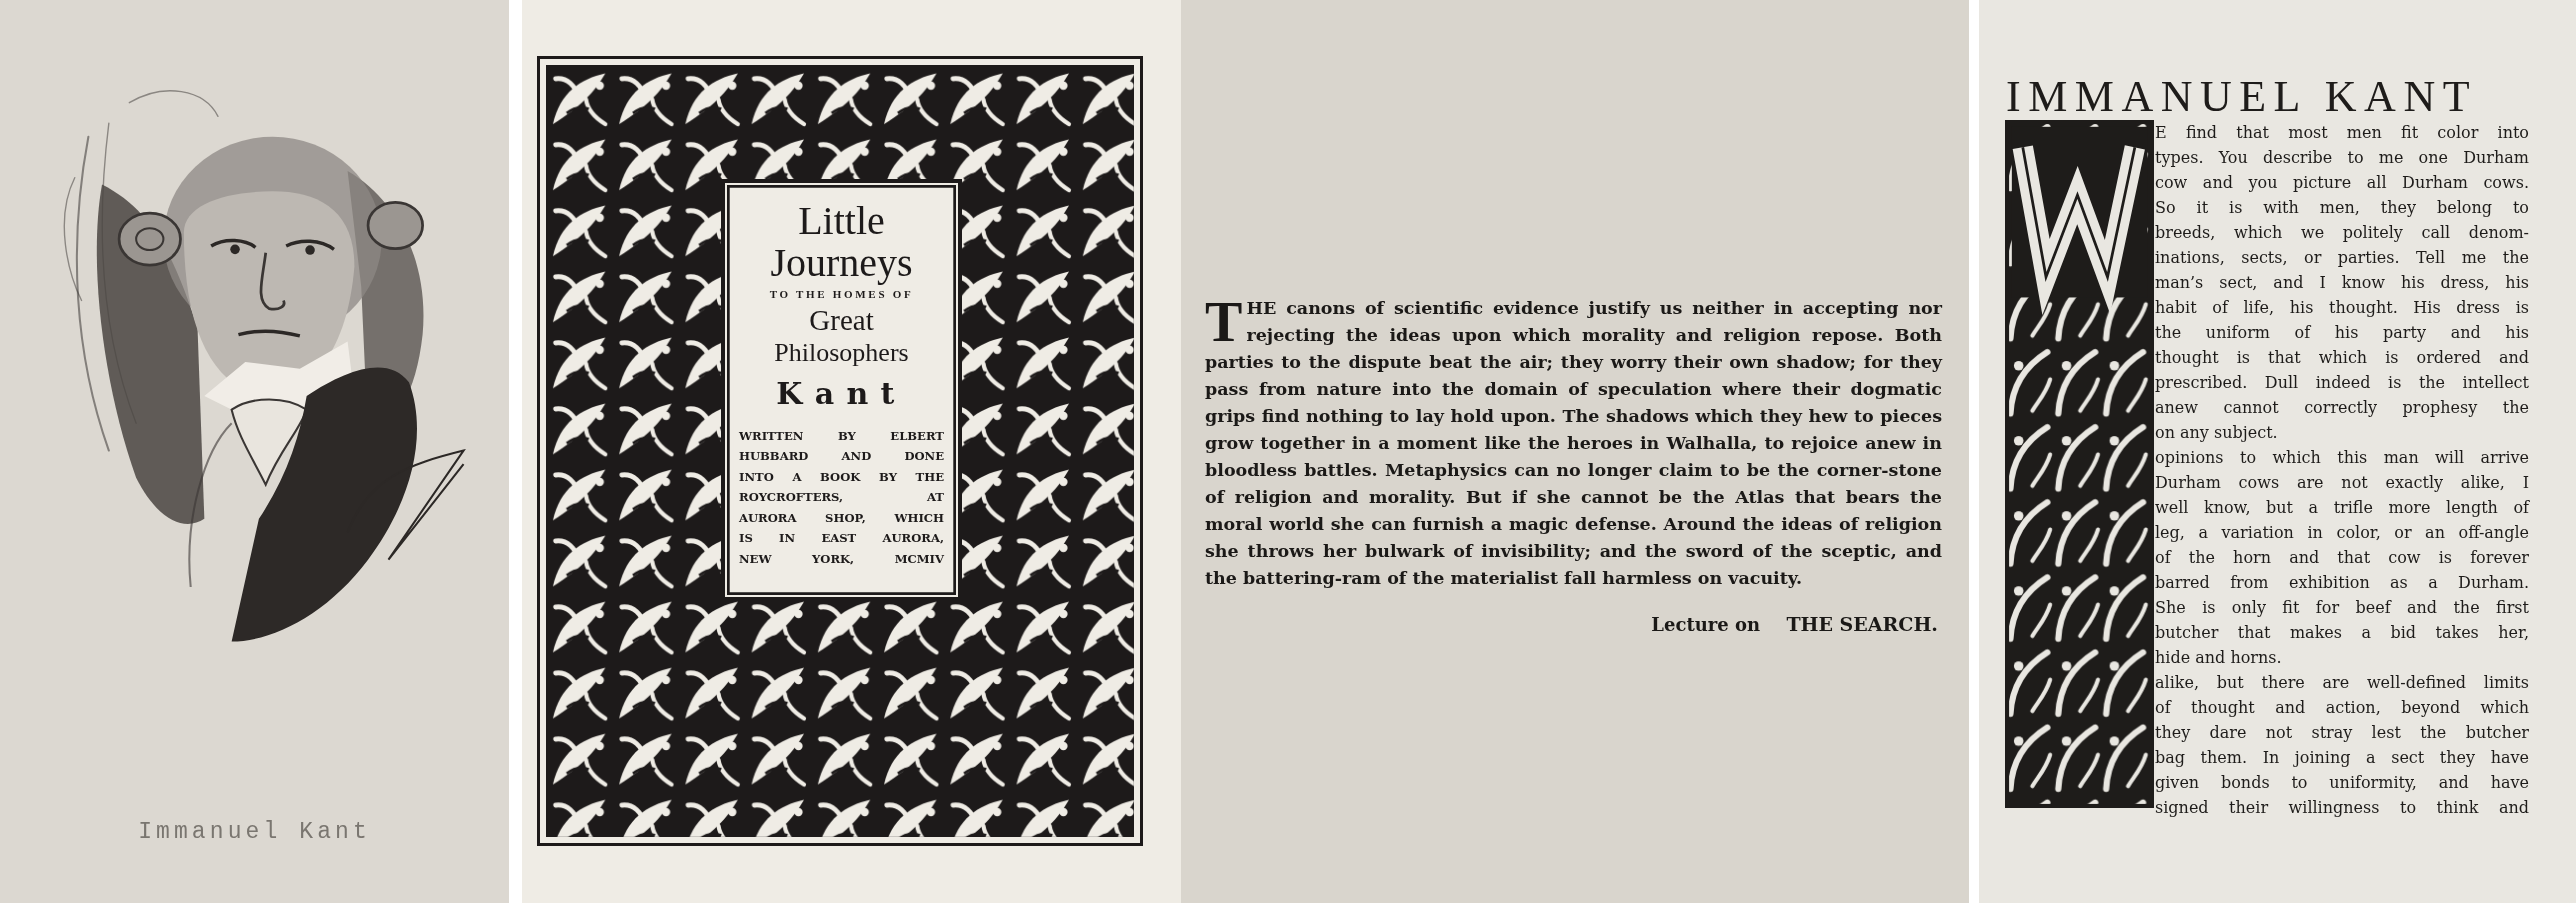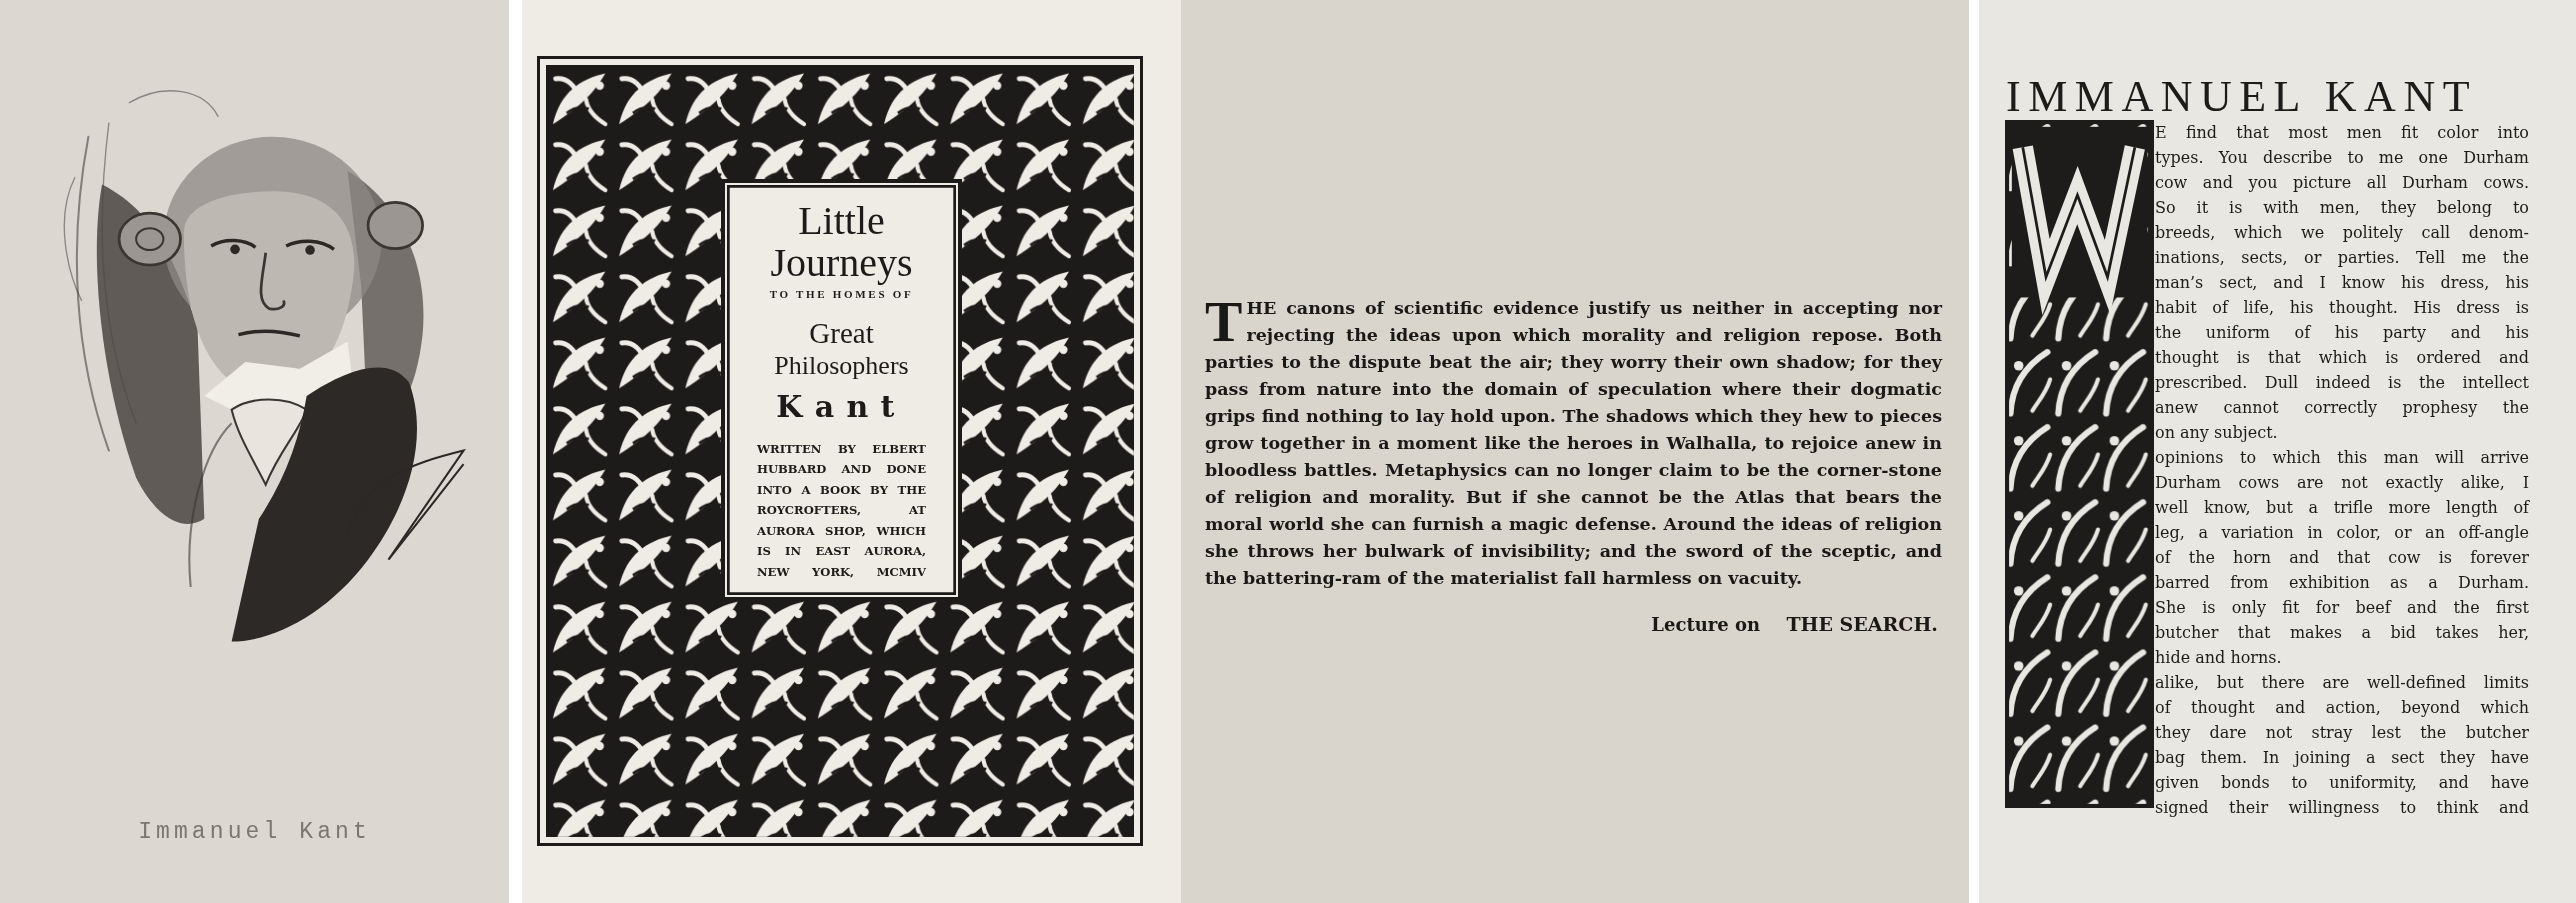--- a/index.html
+++ b/index.html
@@ -29,24 +29,24 @@
     .ornament-svg { position: absolute; left: 0; top: 0; width: 100%; height: 100%; }
     .title-panel {
       position: absolute; left: 203px; top: 183px; width: 233px; height: 414px;
       background: #efece5; border: 2px solid #efece5; outline: 4.1px solid #1d1a1a; box-sizing: border-box;
       box-shadow: inset 0 0 0 2.7px #1d1a1a, inset 0 0 0 6.8px #efece5;
     }
     .title-panel-content { position: absolute; left: 0; right: 0; top: 0; bottom: 0; text-align: center; color: #1d1a1a; }
     .t-little { font-family: "Liberation Serif", serif; font-size: 40px; line-height: 42px; margin-top: 15px; }
     .t-journeys { font-family: "Liberation Serif", serif; font-size: 40px; line-height: 42px; }
     .t-homes { font-family: "Liberation Serif", serif; font-size: 11px; letter-spacing: 2.7px; font-weight: bold; margin-top: 4.1px; }
-    .t-great { font-family: "Liberation Serif", serif; font-size: 29px; line-height: 33px; margin-top: 17px; }
+    .t-great { font-family: "Liberation Serif", serif; font-size: 29px; line-height: 33px; margin-top: 4px; }
     .t-philo { font-family: "Liberation Serif", serif; font-size: 26px; line-height: 31px; }
     .t-kant { font-family: "DejaVu Serif", serif; font-size: 30px; font-weight: bold; letter-spacing: 12.3px; line-height: 40px; margin-top: 5.5px; }
-    .t-colophon { font-family: "DejaVu Serif", serif; font-size: 11.6px; font-weight: bold; line-height: 20.5px; margin-top: 12.3px; padding: 0 30px; }
+    .t-colophon { font-family: "DejaVu Serif", serif; font-size: 11.6px; font-weight: bold; line-height: 20.5px; margin-top: 12.3px; padding: 0 12px; }
     .t-colophon div { text-align: justify; text-align-last: justify; }
 
     
     .epigraph {
       position: absolute; left: 24px; top: 295px; width: 737px;
       font-family: "DejaVu Serif", serif; font-weight: bold; font-size: 17.5px; line-height: 27px; color: #1b1917;
       text-align: justify;
     }
     .epigraph .dropcap-t { float: left; font-size: 56px; line-height: 48px; margin: 2.7px 4.1px 0 0; font-family: "Liberation Serif", serif; }
     .epigraph .lead { letter-spacing: 0; }

